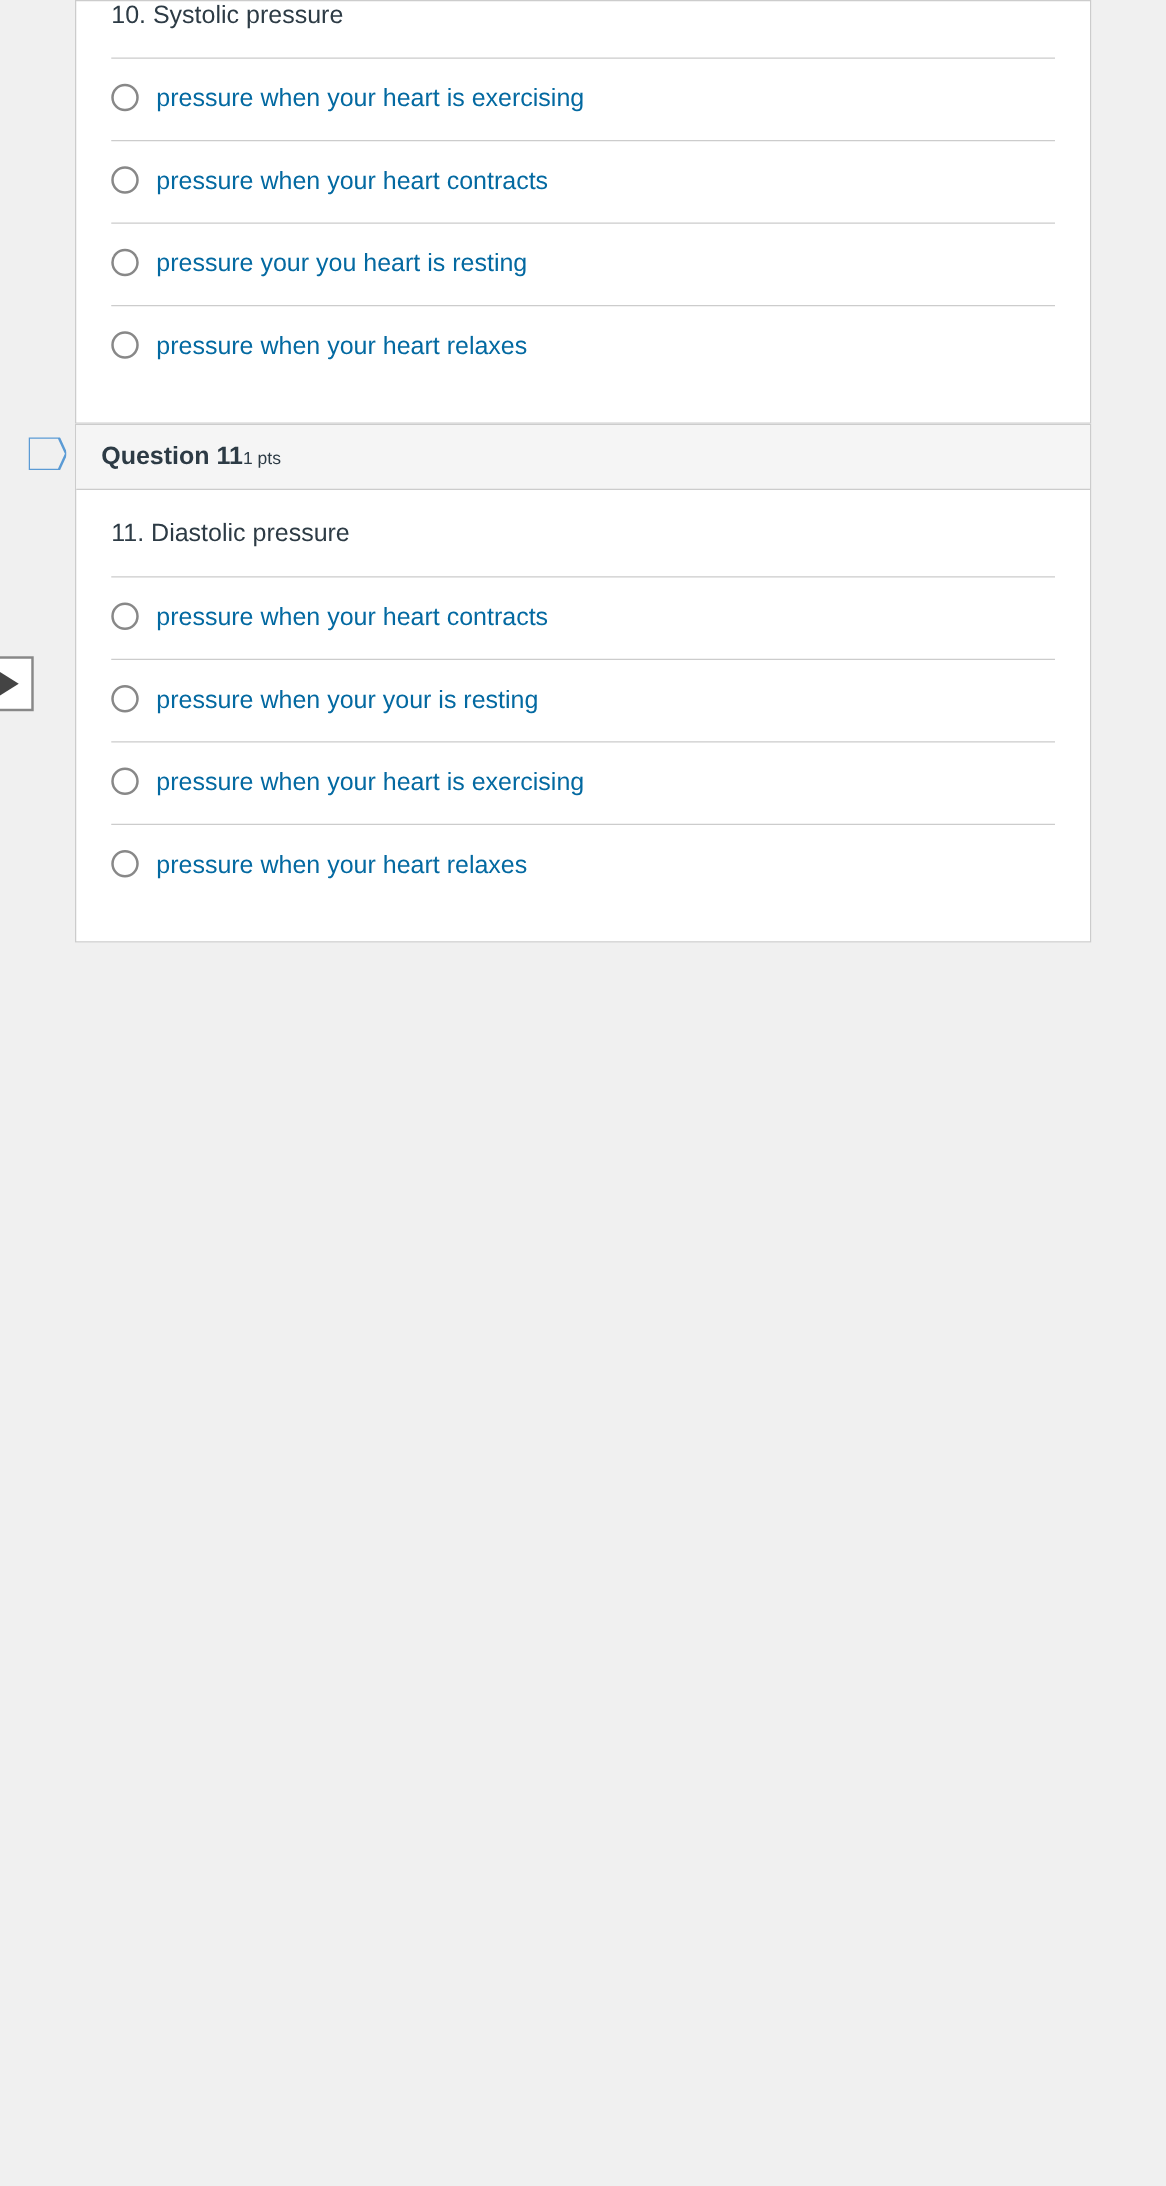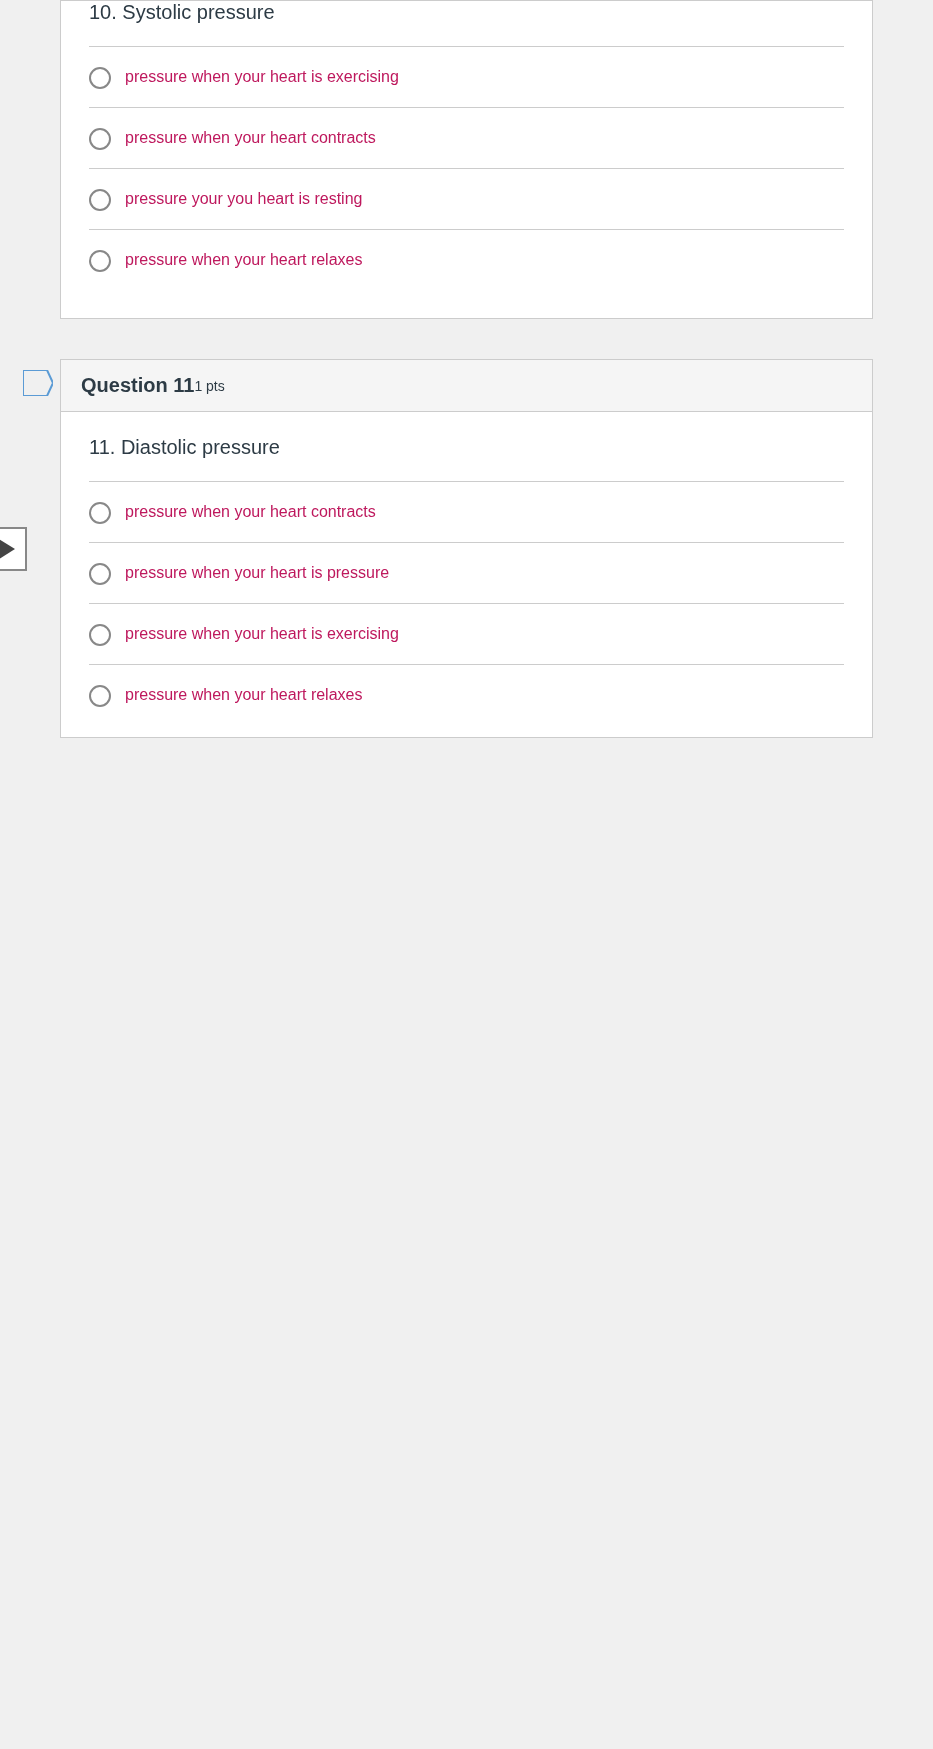--- a/index.html
+++ b/index.html
@@ -54,21 +54,21 @@
       left: -38px;
       top: 10px;
     }
 
     .flag-shape {
       width: 30px;
       height: 26px;
     }
 
     .question-body {
-      padding: 24px 28px 12px 28px;
+      padding: 24px 28px 28px 28px;
     }
 
     .question-title {
       font-size: 20px;
       color: #2d3b45;
       margin-bottom: 22px;
     }
 
     .options-list {
       list-style: none;
@@ -92,22 +92,22 @@
       height: 22px;
       border-radius: 50%;
       border: 2px solid #888888;
       background-color: #ffffff;
       flex-shrink: 0;
       margin-top: 2px;
       cursor: pointer;
     }
 
     .option-text {
-      font-size: 16px;
-      color: #be185d;
+      font-size: 20px;
+      color: #0369a1;
       line-height: 1.45;
     }
 
     
     .play-button {
       position: absolute;
       left: -78px;
       top: 50%;
       transform: translateY(-50%);
       width: 44px;
@@ -126,21 +126,20 @@
       border-top: 10px solid transparent;
       border-bottom: 10px solid transparent;
       border-left: 16px solid #444444;
       margin-left: 3px;
     }
 
     
     .top-card {
       background-color: #ffffff;
       border: 1px solid #cccccc;
-      margin-bottom: 40px;
     }
 
     .top-card-body {
       padding: 0 28px 28px 28px;
     }
   </style>
 </head>
 <body>
 
 <div class="page-container">
@@ -196,21 +195,21 @@
 
       <ul class="options-list">
 
         <li class="option-item">
           <span class="radio-circle"></span>
           <span class="option-text">pressure when your heart contracts</span>
         </li>
 
         <li class="option-item">
           <span class="radio-circle"></span>
-          <span class="option-text">pressure when your heart is pressure</span>
+          <span class="option-text">pressure when your your is resting</span>
         </li>
 
         <li class="option-item">
           <span class="radio-circle"></span>
           <span class="option-text">pressure when your heart is exercising</span>
         </li>
 
         <li class="option-item">
           <span class="radio-circle"></span>
           <span class="option-text">pressure when your heart relaxes</span>

